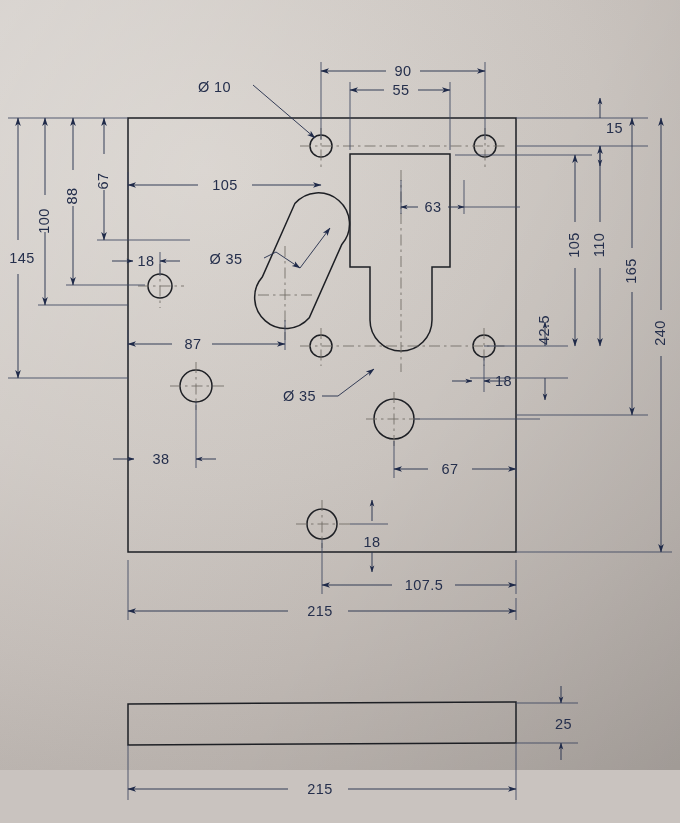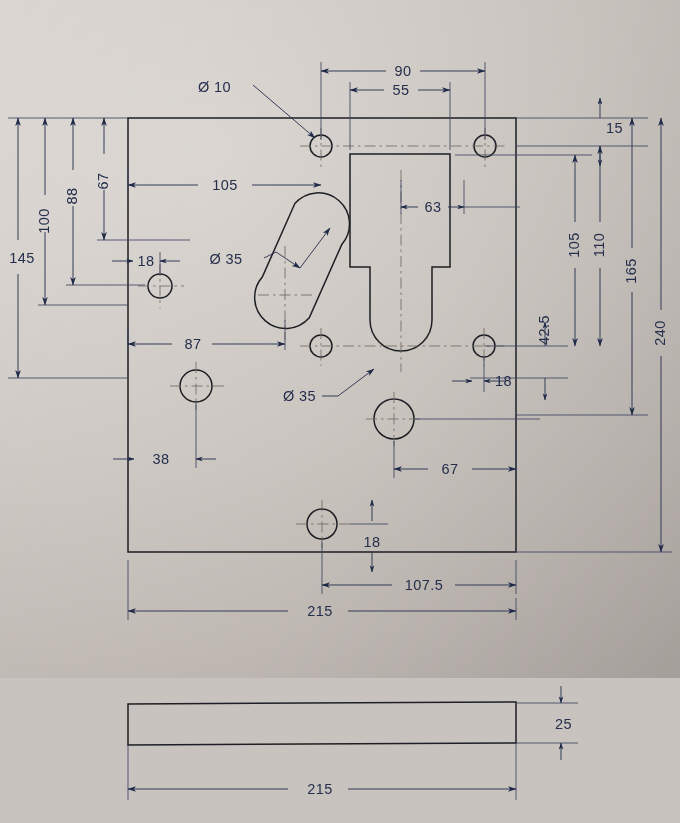--- a/index.html
+++ b/index.html
@@ -3,21 +3,21 @@
 <meta charset="utf-8">
 <style>
   html,body{margin:0;padding:0;}
   body{
     width:680px;height:823px;
     font-family:"Liberation Sans", sans-serif;
     background:#c9c3bf;
     overflow:hidden;
   }
   #sheet{
-    position:relative;width:680px;height:678px;
+    position:relative;width:680px;height:770px;
     background:
       radial-gradient(ellipse 900px 700px at 30% 22%, #d9d4cf 0%, #cdc7c2 45%, #c2bbb6 72%, #b3aca7 100%);
   }
   #sheet:before{
     content:"";position:absolute;inset:0;
     background:linear-gradient(118deg, rgba(255,255,255,.20) 0%, rgba(255,255,255,.05) 28%, rgba(0,0,0,.02) 58%, rgba(0,0,0,.10) 100%);
     pointer-events:none;
   }
   svg{position:absolute;left:0;top:0;}
   .part{fill:none;stroke:#1d1f24;stroke-width:1.5;stroke-linejoin:miter;stroke-linecap:butt;}

